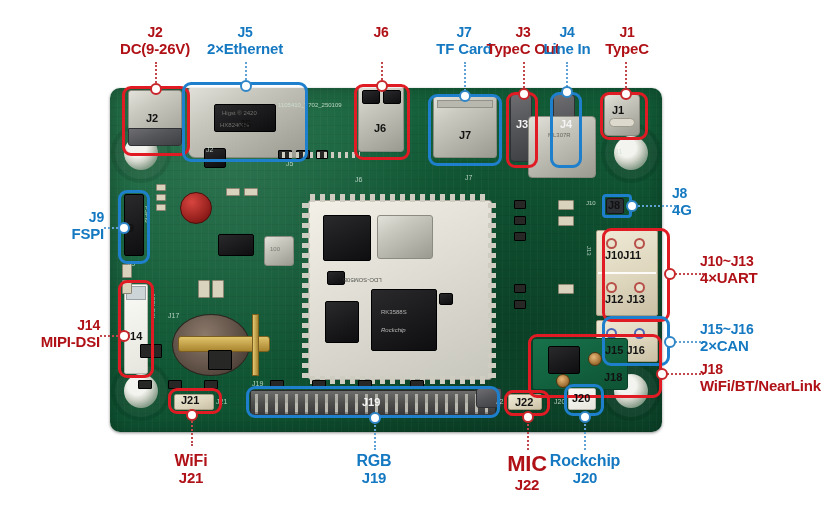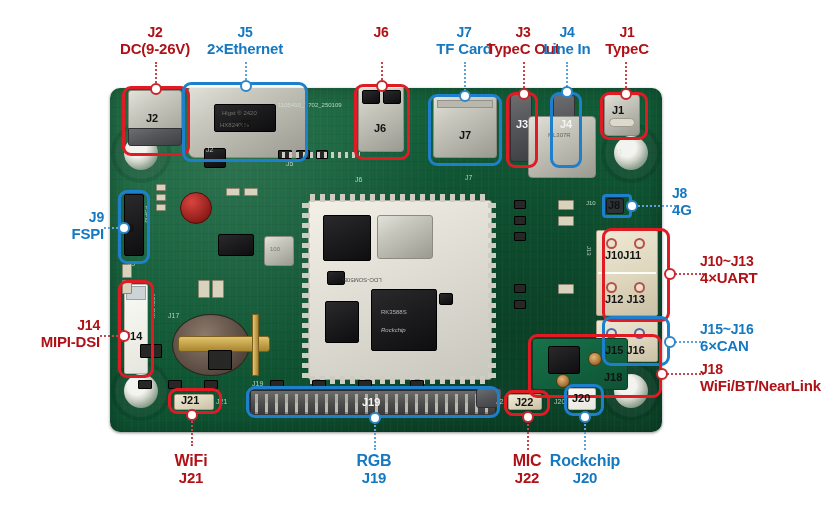--- a/index.html
+++ b/index.html
@@ -389,21 +389,21 @@
     <span class="l2">4G</span>
   </div>
 
   <div class="lbl red" style="left:700px;top:254px;width:120px;text-align:left;">
     <span class="l1">J10~J13</span>
     <span class="l2">4×UART</span>
   </div>
 
   <div class="lbl blue" style="left:700px;top:322px;width:120px;text-align:left;">
     <span class="l1">J15~J16</span>
-    <span class="l2">6×CAN</span>
+    <span class="l2">2×CAN</span>
   </div>
 
   <div class="lbl red" style="left:700px;top:362px;width:122px;text-align:left;">
     <span class="l1">J18</span>
     <span class="l2">WiFi/BT/NearLink</span>
   </div>
 
   <div class="lbl blue" style="left:44px;top:210px;width:60px;text-align:right;">
     <span class="l1">J9</span>
     <span class="l2">FSPI</span>
@@ -418,21 +418,21 @@
     <span class="l1" style="font-size:16px;">WiFi</span>
     <span class="l2">J21</span>
   </div>
 
   <div class="lbl blue" style="left:334px;top:452px;width:80px;">
     <span class="l1" style="font-size:16px;">RGB</span>
     <span class="l2">J19</span>
   </div>
 
   <div class="lbl red" style="left:489px;top:452px;width:76px;">
-    <span class="l1" style="font-size:16px;">MIC</span>
+    <span class="l1" style="font-size:22px;">MIC</span>
     <span class="l2">J22</span>
   </div>
 
   <div class="lbl blue" style="left:540px;top:452px;width:90px;">
     <span class="l1" style="font-size:16px;">Rockchip</span>
     <span class="l2">J20</span>
   </div>
 
 </div>
 

